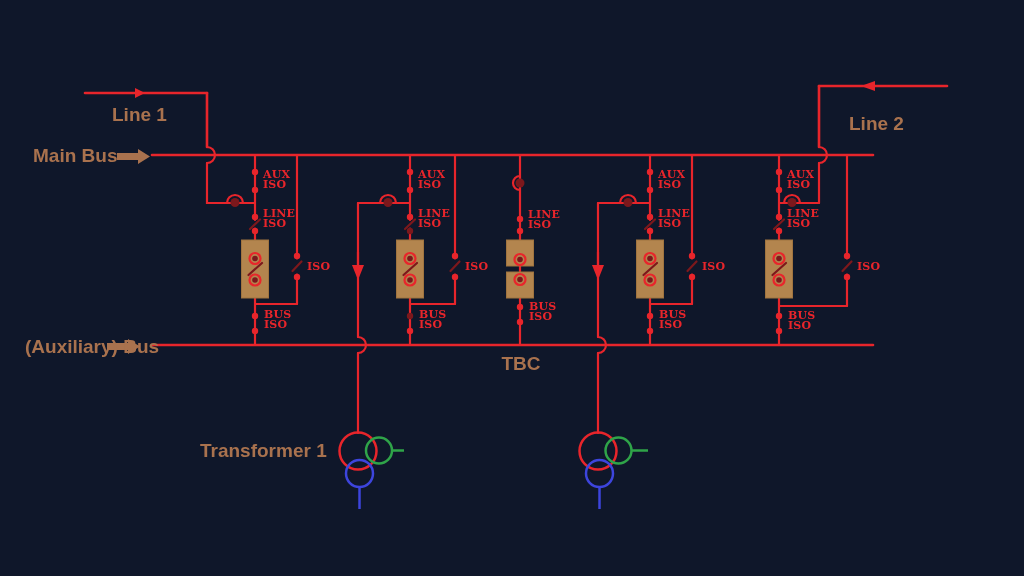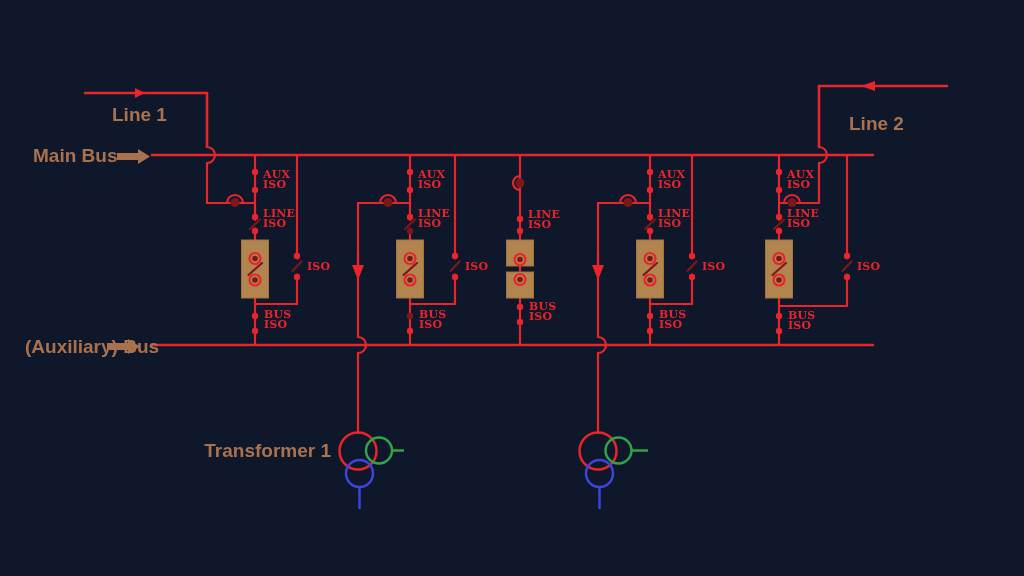--- a/index.html
+++ b/index.html
@@ -19,21 +19,21 @@
   .blu{stroke:var(--blue)}
   .tr{fill:none;stroke-width:2.5}
   .brn{fill:var(--brown);stroke:none}
 
   
   .big{position:absolute;color:var(--brown);font-weight:700;font-size:19px;
        line-height:25px;white-space:nowrap}
   .sl{position:absolute;color:var(--red);font-family:"DejaVu Serif",serif;
       font-weight:700;font-size:11px;line-height:10px;letter-spacing:.2px;white-space:nowrap}
   .ctr{text-align:center}
-  .rgt{text-align:right}
+  .rgt{text-align:left}
 </style>
 </head>
 <body>
 
 <div class="stage">
 
 <svg width="1024" height="576" viewBox="0 0 1024 576">
 
   <path class="w wb" d="M152,155 H873"></path>
   <path class="w wb" d="M152,345 H873"></path>
@@ -215,20 +215,21 @@
   </g>
 </svg>
 
 <div class="big" style="left:112px;top:102px">Line 1</div>
 <div class="big" style="left:849px;top:111px">Line 2</div>
 <div class="big" style="left:33px;top:143px">Main Bus</div>
 <div class="big" style="left:25px;top:334px">
   <div>(Auxiliary) Bus</div>
 </div>
 <div class="big ctr" style="left:471px;top:351px;width:100px">
+  <div>TBC</div>
 </div>
 <div class="big rgt" style="left:200px;top:438px;width:131px">Transformer 1</div>
 
 <div class="sl" style="left:263px;top:170px">
   <div>AUX</div>
       <div>ISO</div>
 </div>
 <div class="sl" style="left:263px;top:209px">
   <div>LINE</div>
       <div>ISO</div>

